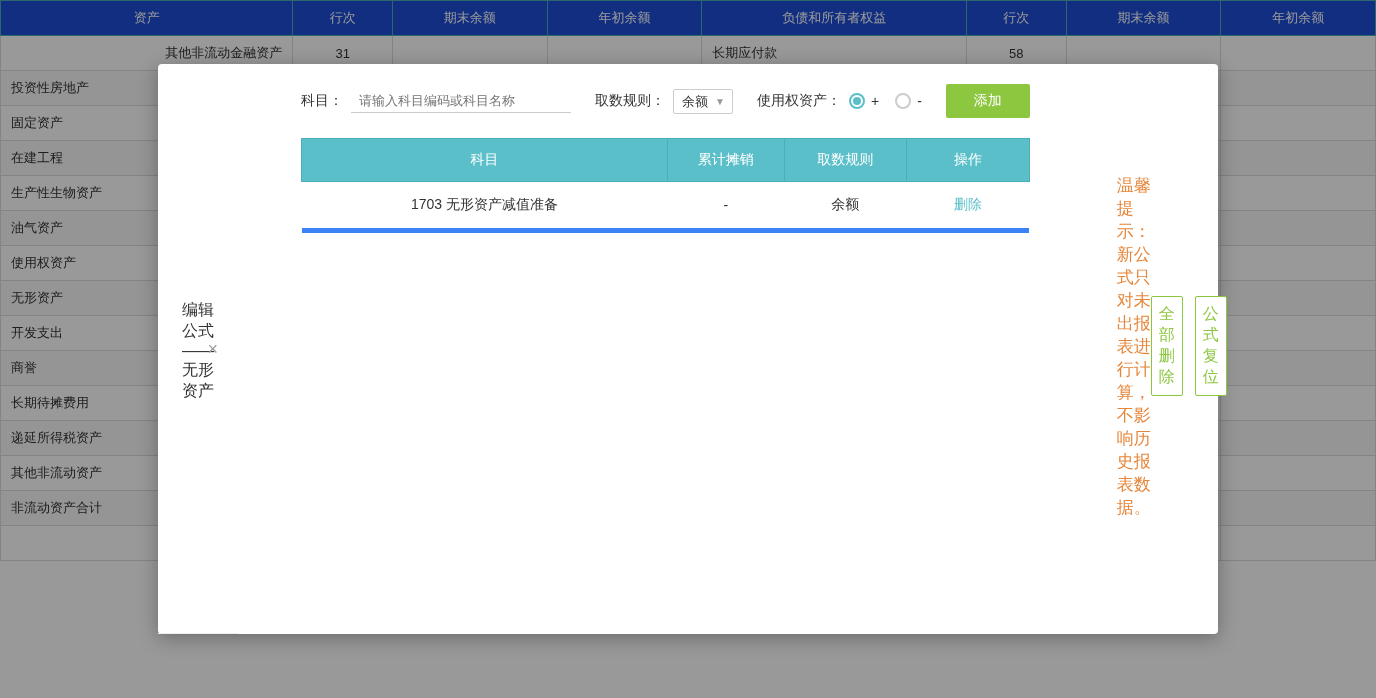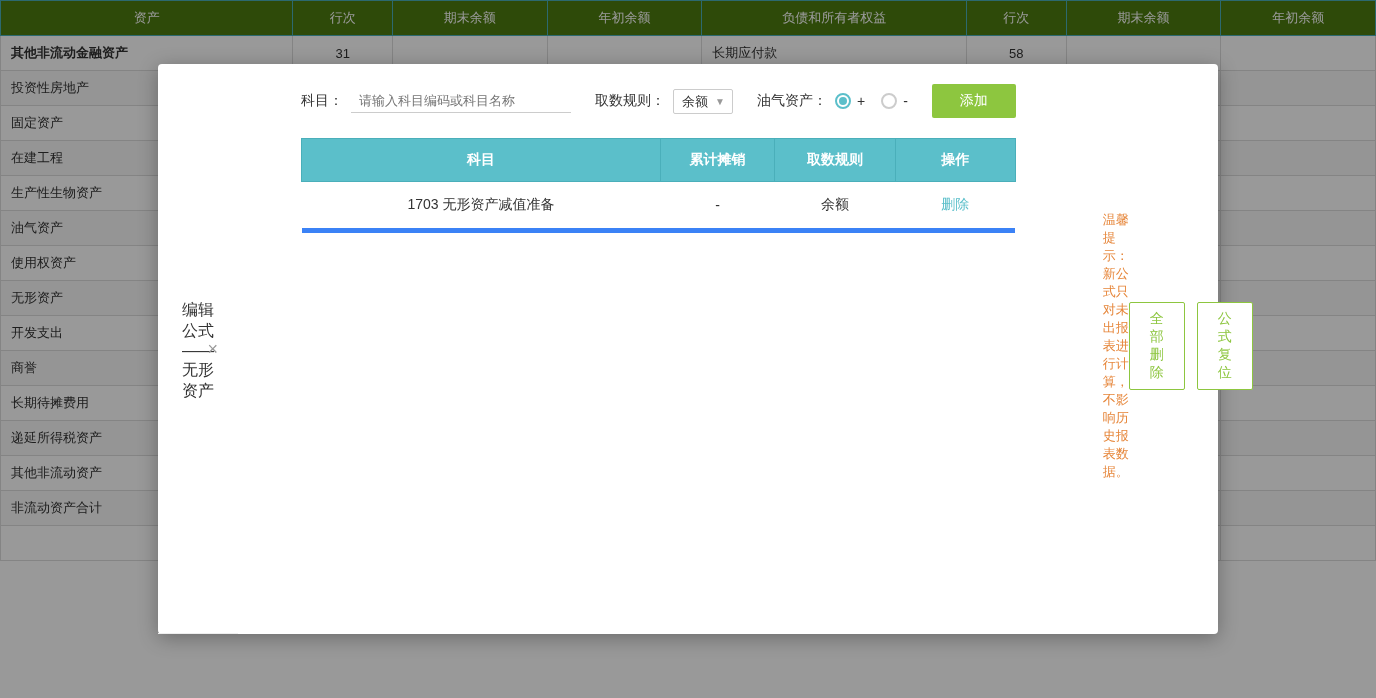--- a/index.html
+++ b/index.html
@@ -22,21 +22,21 @@
       background: #fff;
     }
 
     .bg-table {
       width: 100%;
       border-collapse: collapse;
       font-size: 13px;
     }
 
     .bg-table thead tr th {
-      background: #4d7c0f;
+      background: #1d4ed8;
       color: #fff;
       padding: 8px 10px;
       border: 1px solid #4aafba;
       text-align: center;
       font-weight: normal;
     }
 
     .bg-table tbody tr td {
       padding: 8px 10px;
       border: 1px solid #ddd;
@@ -228,21 +228,21 @@
       width: 100%;
       border-collapse: collapse;
       margin-bottom: 20px;
     }
 
     .data-table thead tr th {
       background: #5bbfca;
       color: #fff;
       padding: 12px 0;
       text-align: center;
-      font-weight: bold;
+      font-weight: normal;
       border: 1px solid #4aafba;
     }
 
     .data-table tbody tr td {
       padding: 14px 16px;
       border-bottom: 1px solid #eee;
       color: #333;
       text-align: center;
     }
 
@@ -258,44 +258,44 @@
       color: #5bbfca;
       cursor: pointer;
       background: none;
       border: none;
       font-size: 14px;
     }
 
     
     .tip-text {
       color: #e6863a;
-      font-size: 13px;
+      font-size: 17px;
       padding: 10px 0;
     }
 
     
     .modal-footer {
       padding: 14px 24px 20px;
       display: flex;
       align-items: center;
       justify-content: space-between;
     }
 
     .footer-right {
       display: flex;
       gap: 12px;
     }
 
     .btn-outline {
       background: #fff;
       border: 1px solid #8dc63f;
       color: #8dc63f;
-      padding: 7px 20px;
+      padding: 7px 7px;
       border-radius: 2px;
-      font-size: 14px;
+      font-size: 16px;
       cursor: pointer;
     }
   </style>
 </head>
 <body>
 
 <div class="bg-table-container">
   <table class="bg-table">
     <thead>
       <tr>
@@ -304,21 +304,21 @@
         <th>期末余额</th>
         <th>年初余额</th>
         <th>负债和所有者权益</th>
         <th>行次</th>
         <th>期末余额</th>
         <th>年初余额</th>
       </tr>
     </thead>
     <tbody id="bg-tbody">
     <tr>
-          <td style="text-align: left; font-weight: bold;">其他非流动金融资产</td>
+          <td style="text-align: right;">其他非流动金融资产</td>
           <td>31</td>
           <td></td>
           <td></td>
           <td style="text-align: left;">长期应付款</td>
           <td>58</td>
           <td></td>
           <td></td>
         </tr>
         <tr>
           <td style="text-align: left;">投资性房地产</td>
@@ -487,21 +487,21 @@
             <select class="form-select">
               <option>余额</option>
               <option>借方</option>
               <option>贷方</option>
             </select>
             <span class="select-arrow">▼</span>
           </div>
         </div>
 
         <div class="form-group">
-          <span class="form-label">油气资产：</span>
+          <span class="form-label">使用权资产：</span>
           <div class="radio-group">
             <div class="radio-item">
               <div class="radio-circle checked">
               </div>
               <span class="radio-label">+</span>
             </div>
             <div class="radio-item">
               <div class="radio-circle unchecked"></div>
               <span class="radio-label">-</span>
             </div>

